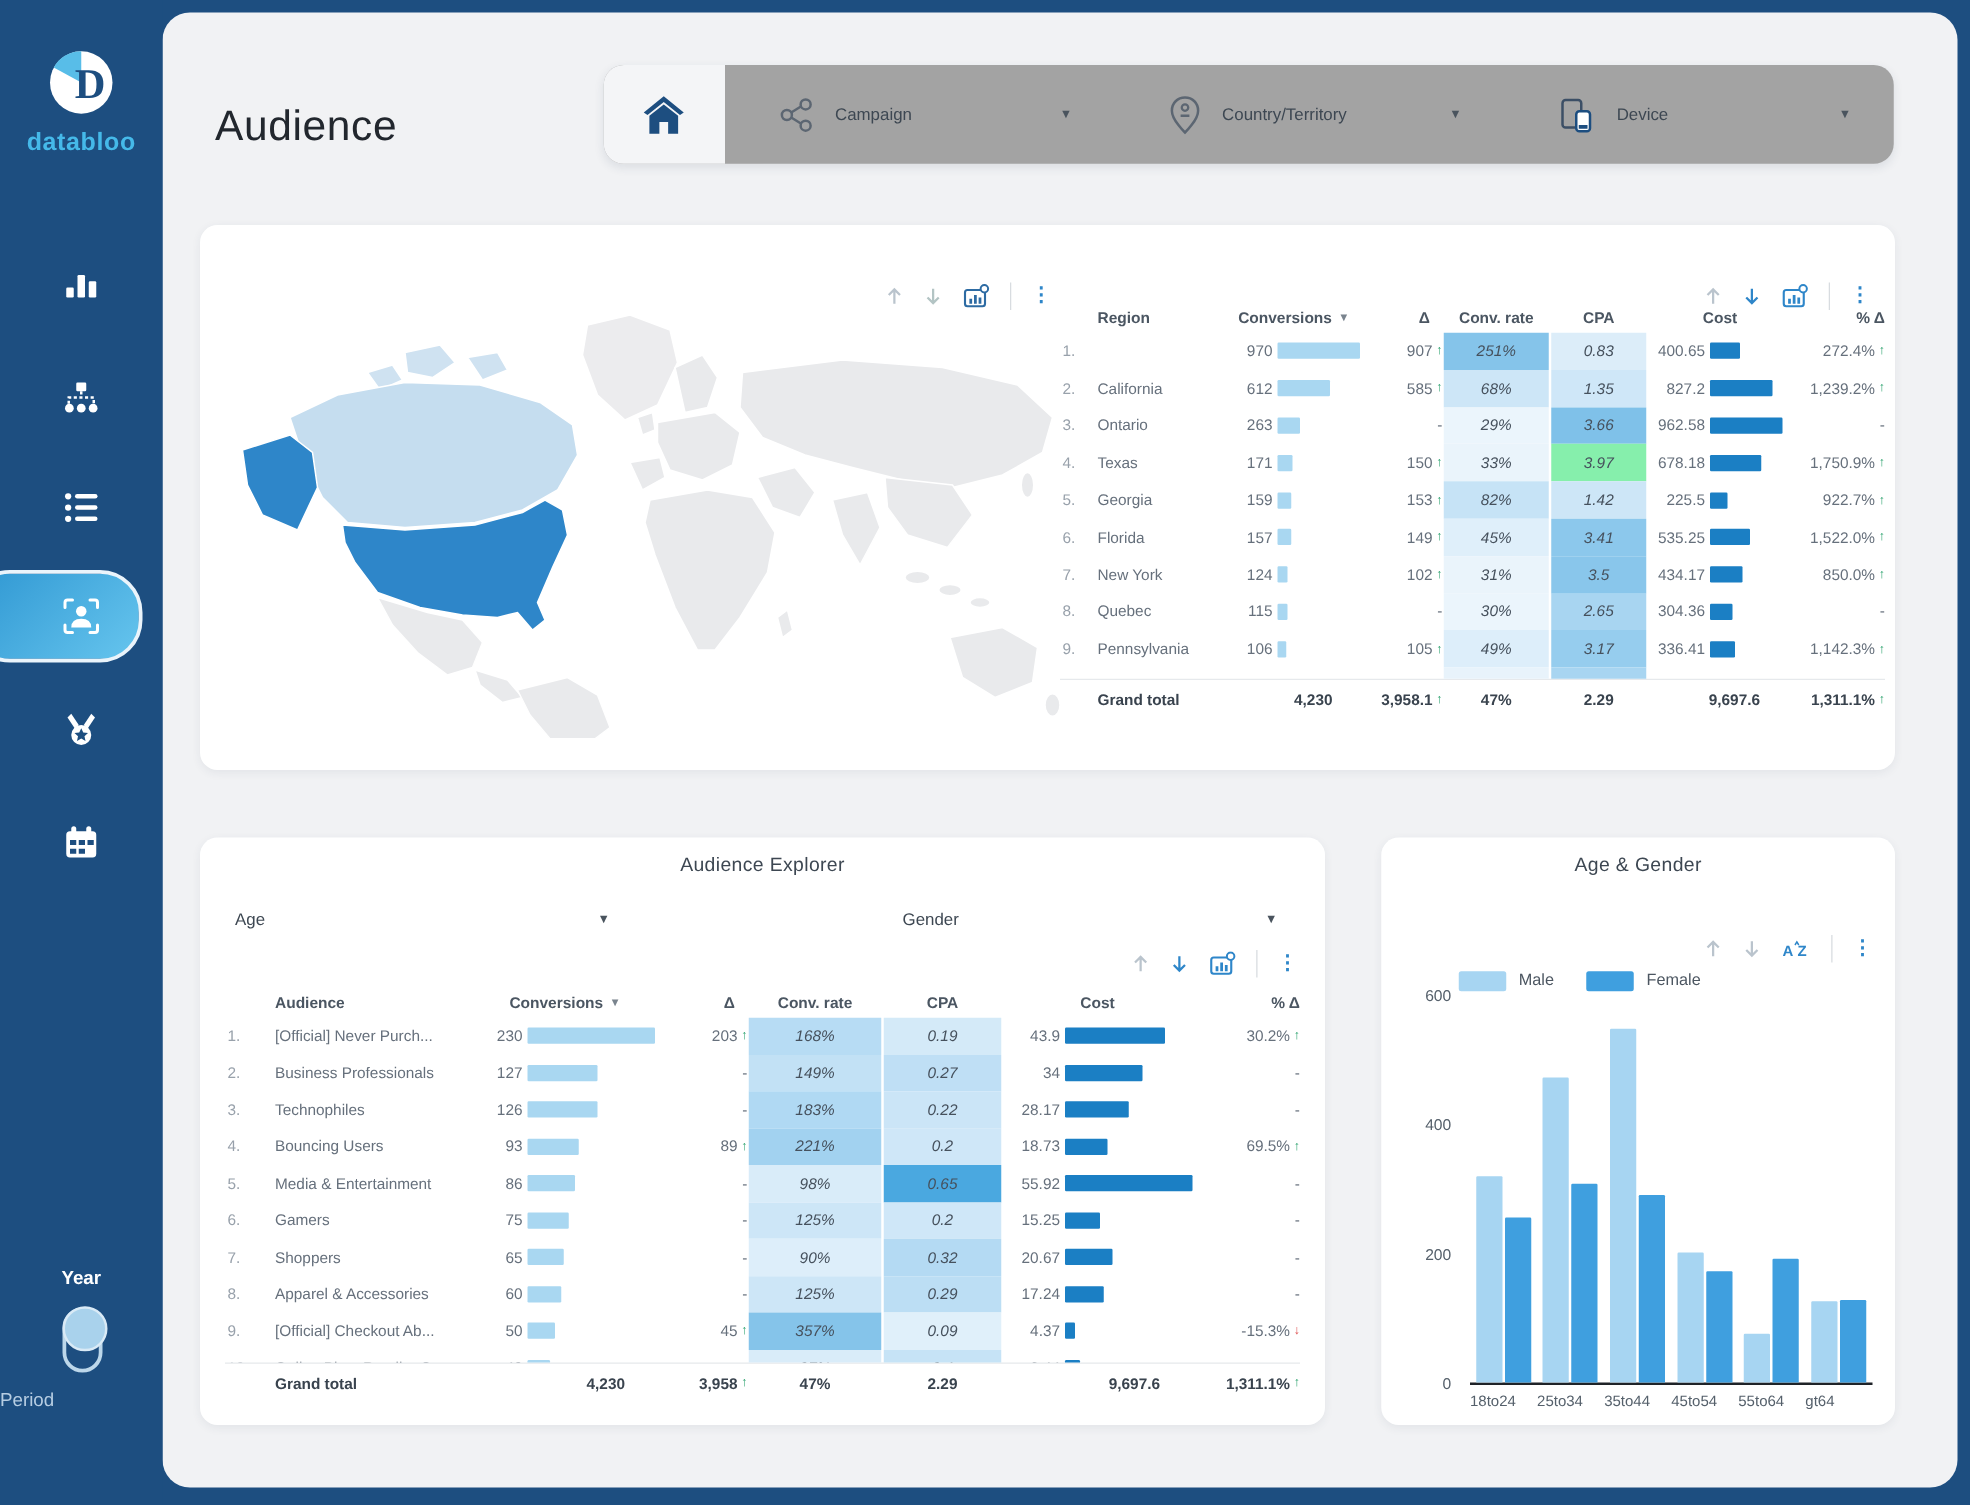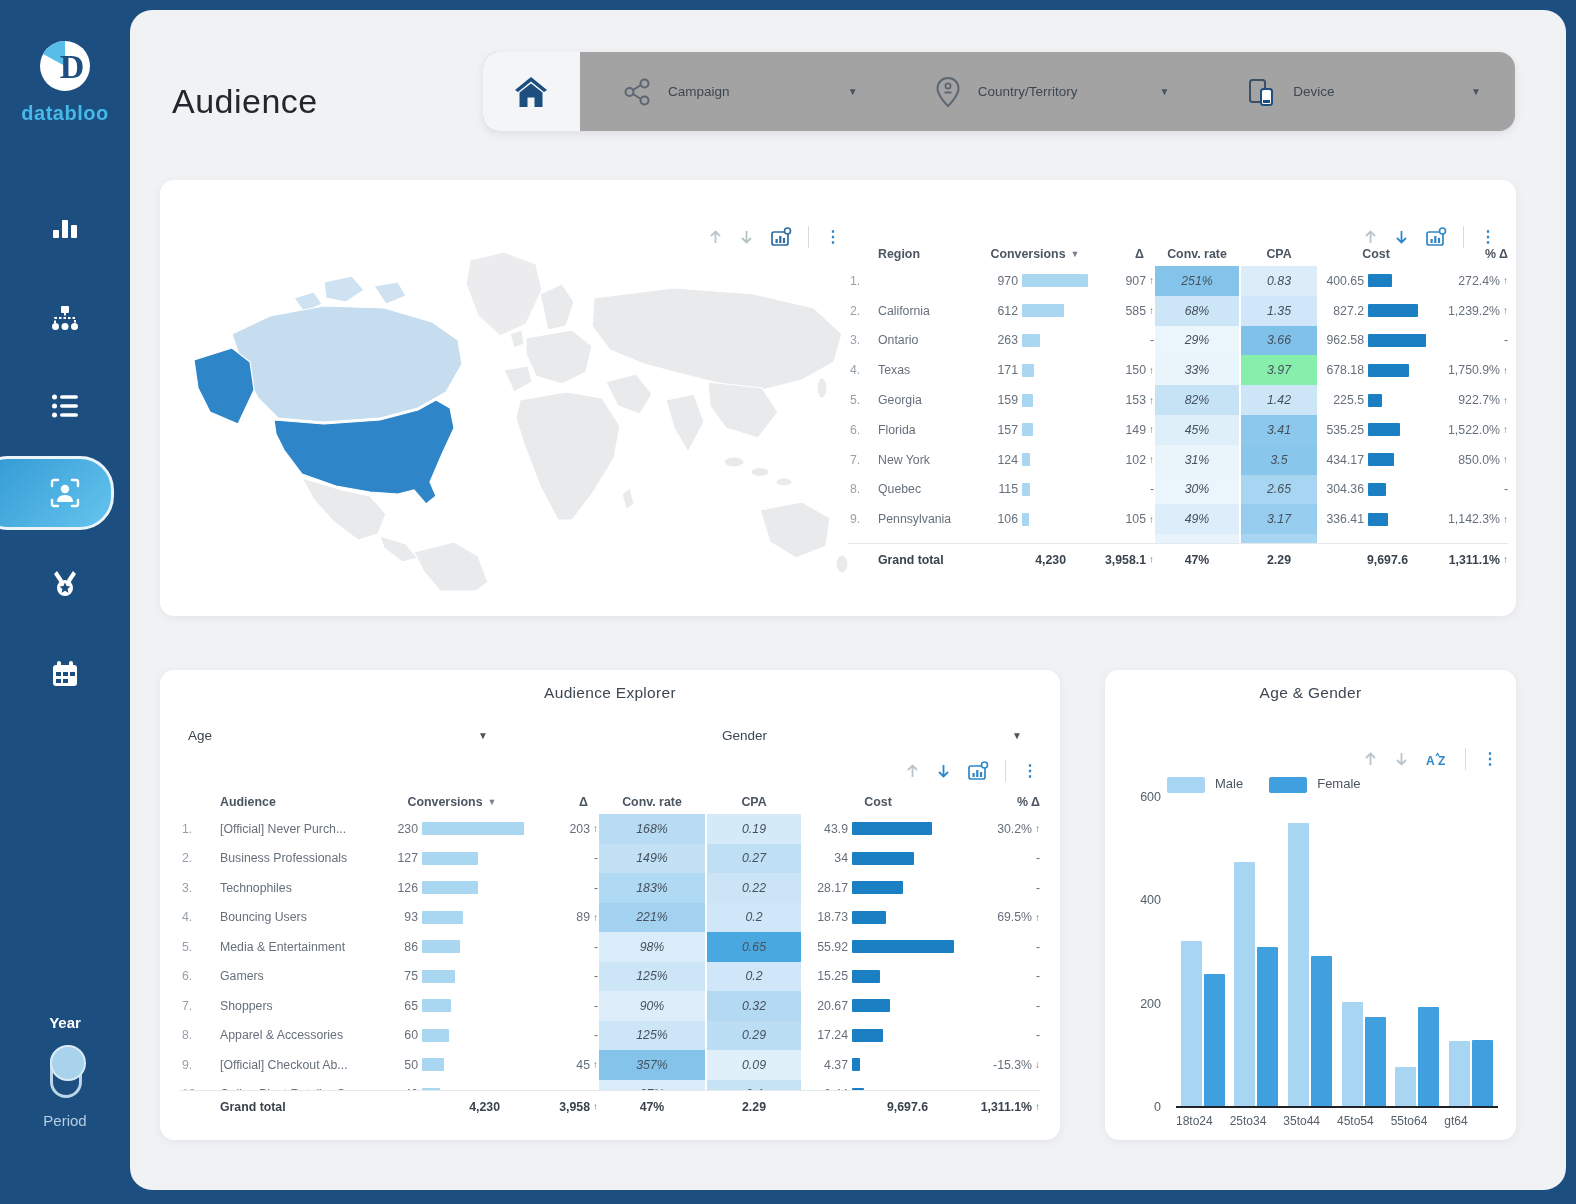--- a/index.html
+++ b/index.html
@@ -10,21 +10,21 @@
   .sidebar { position:absolute; left:0; top:0; width:130px; height:100%; background:#1d4e80; z-index:3; }
   .logo { position:absolute; left:0; top:40px; width:130px; text-align:center; }
   .logo-text { display:block; margin-top:6px; color:#45b9e9; font-size:20px; font-weight:bold; letter-spacing:.5px; }
   .side-item { position:absolute; left:0; width:130px; height:56px; display:flex; align-items:center; justify-content:center; cursor:pointer; }
   .active-pill { position:absolute; left:-26px; top:456px; width:140px; height:74px; border-radius:34px;
     background:linear-gradient(135deg,#2f97d2,#66c5ee); border:3px solid #eaf4fb; z-index:0; }
   .side-item svg { position:relative; z-index:1; }
   .year-label { position:absolute; left:0; top:1014px; width:130px; text-align:center; color:#ffffff; font-weight:bold; font-size:15px; }
   .toggle { position:absolute; left:50px; top:1046px; width:32px; height:52px; border:3px solid #bcd7ea; border-radius:16px; }
   .toggle-knob { position:absolute; left:-3px; top:-4px; width:36px; height:36px; border-radius:50%; background:#a9d2ec; border:2px solid #d9eaf6; }
-  .period-label { position:absolute; left:0; top:1112px; width:130px; text-align:center; color:#b6cde2; font-size:15px; }
+  .period-label { position:absolute; left:0; top:1112px; width:130px; text-align:left; color:#b6cde2; font-size:15px; }
 
   
   .main { position:absolute; left:130px; top:10px; width:1436px; height:1180px; background:#f1f2f4; border-radius:22px; overflow:hidden; z-index:2; }
   .page-title { position:absolute; left:42px; top:72px; font-size:34px; color:#22272e; letter-spacing:.5px; }
 
   
   .topnav { position:absolute; left:353px; top:42px; width:1032px; height:79px; background:#a3a3a3; border-radius:16px;
     box-shadow:0 3px 8px rgba(40,60,90,.10); display:flex;justify-content:flex-end; }
   .home-seg { width:97px; height:100%; background:#f4f5f7; border-radius:16px 0 0 16px; display:flex; align-items:center; justify-content:center; cursor:pointer; }
   .filter-seg { flex:1; display:flex; align-items:center; padding-left:42px; cursor:pointer; }

